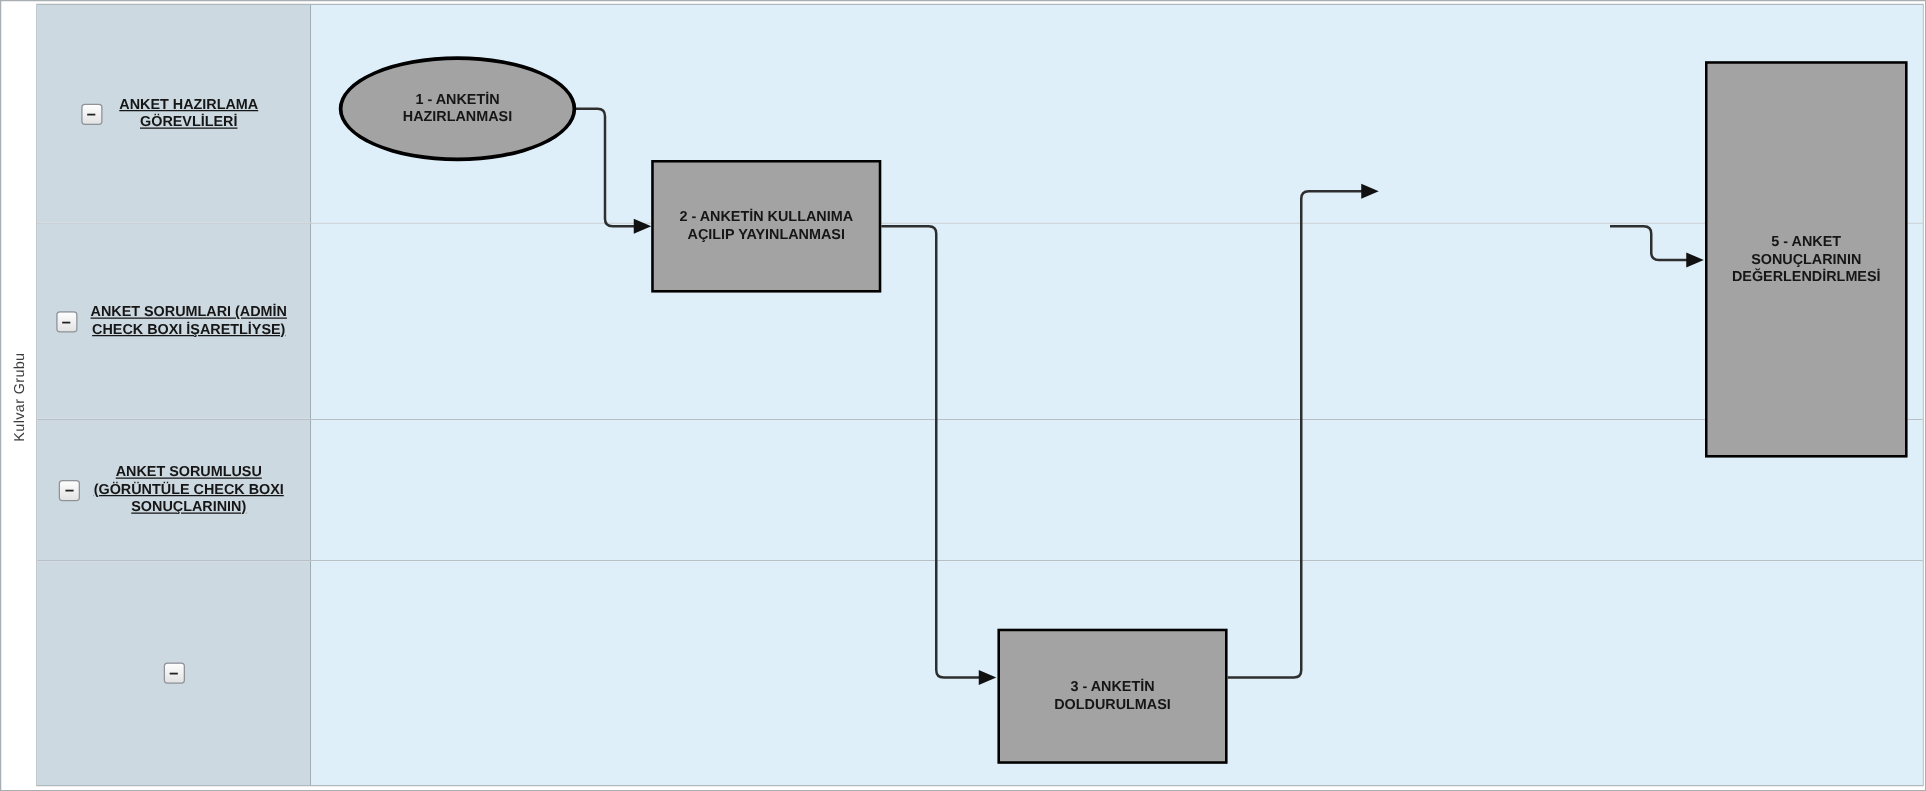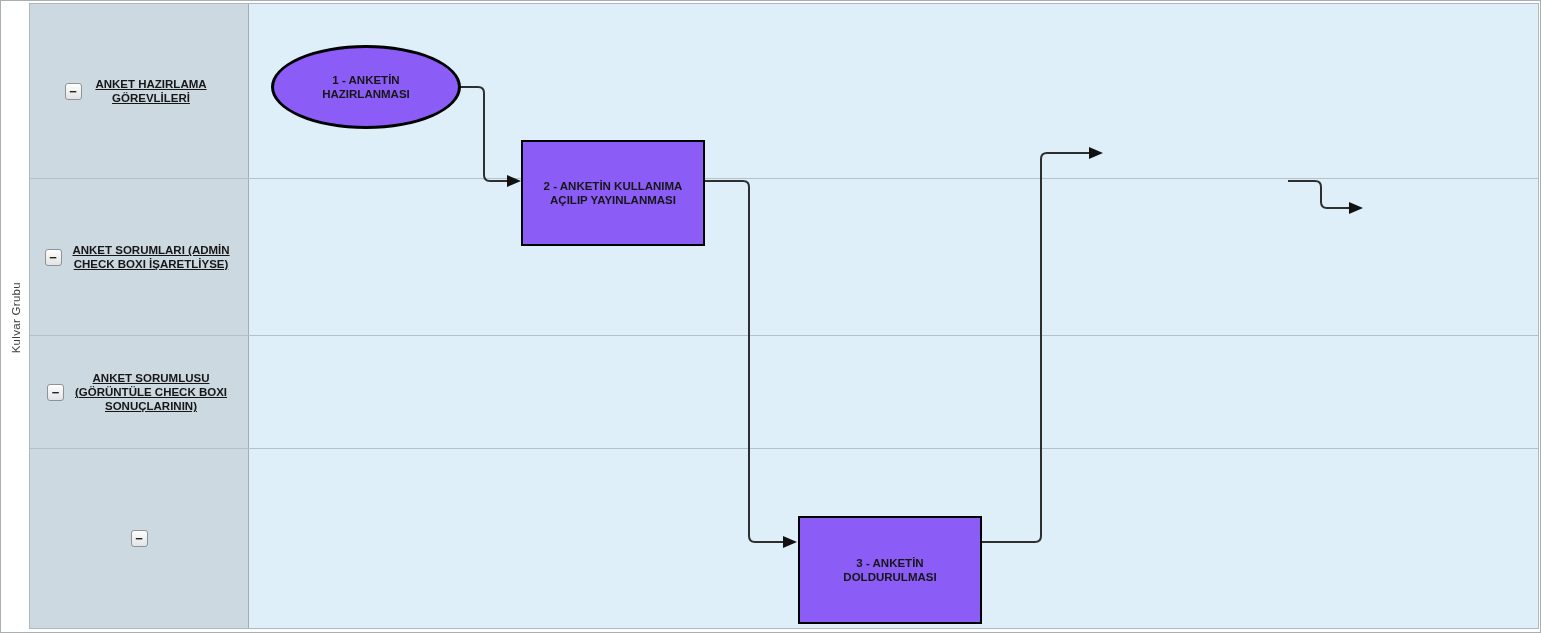--- a/index.html
+++ b/index.html
@@ -42,21 +42,21 @@
     font-size:11.5px; line-height:14px; font-weight:bold; color:#161616;
     text-align:center;
     text-decoration:underline;
   }
   
   .connectors { position:absolute; left:0; top:0; width:1541px; height:633px; }
   .connectors path.link { fill:none; stroke:#2e2e2e; stroke-width:2; }
   .connectors path.head { fill:#111; stroke:none; }
   
   .node {
-    position:absolute; background:#8b5cf6; border:2px solid #000;
+    position:absolute; background:#a3a3a3; border:2px solid #000;
     display:flex; align-items:center; justify-content:center; text-align:center;
     font-size:11.5px; line-height:14px; font-weight:bold; color:#161616;
   }
   .node.ellipse { border-radius:50%; border-width:3px; }
 </style>
 </head>
 <body>
 
 <div class="frame">
 
@@ -123,23 +123,26 @@
     <g>
       <path class="link" d="M 1287 180 H 1314 Q 1320 180 1320 186 V 201 Q 1320 207 1326 207 H 1349"></path>
       <path class="head" d="M 1362 207 L 1348 201 V 213 Z"></path>
     </g>
   </svg>
 
   <div class="node ellipse" style="left:270px; top:44px; width:190px; height:84px;">
     <span style="max-width:120px;">1 - ANKETİN HAZIRLANMASI</span>
   </div>
 
-  <div class="node" style="left:520px; top:127px; width:184px; height:106px;margin-top:12px;">
+  <div class="node" style="left:520px; top:127px; width:184px; height:106px;">
     <span style="max-width:160px;">2 - ANKETİN KULLANIMA AÇILIP YAYINLANMASI</span>
   </div>
 
-  <div class="node" style="left:797px; top:515px; width:184px; height:108px;">
+  <div class="node" style="left:797px; top:502px; width:184px; height:108px;">
     <span style="max-width:120px;">3 - ANKETİN DOLDURULMASI</span>
   </div>
 
 
+  <div class="node" style="left:1363px; top:48px; width:162px; height:317px;">
+    <span style="max-width:128px;">5 - ANKET SONUÇLARININ DEĞERLENDİRLMESİ</span>
+  </div>
 
 </div>
 
 </body></html>

